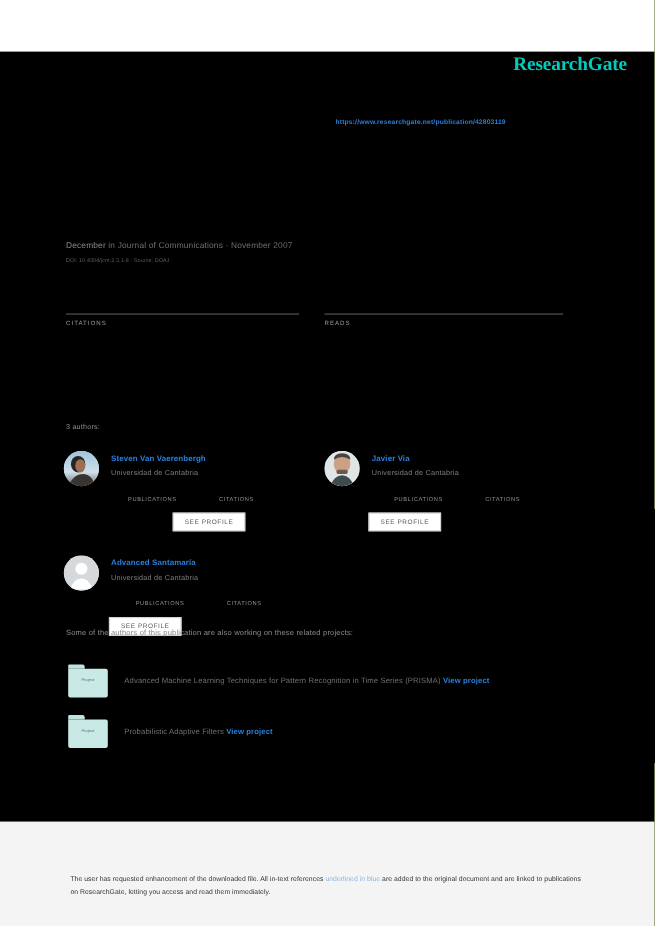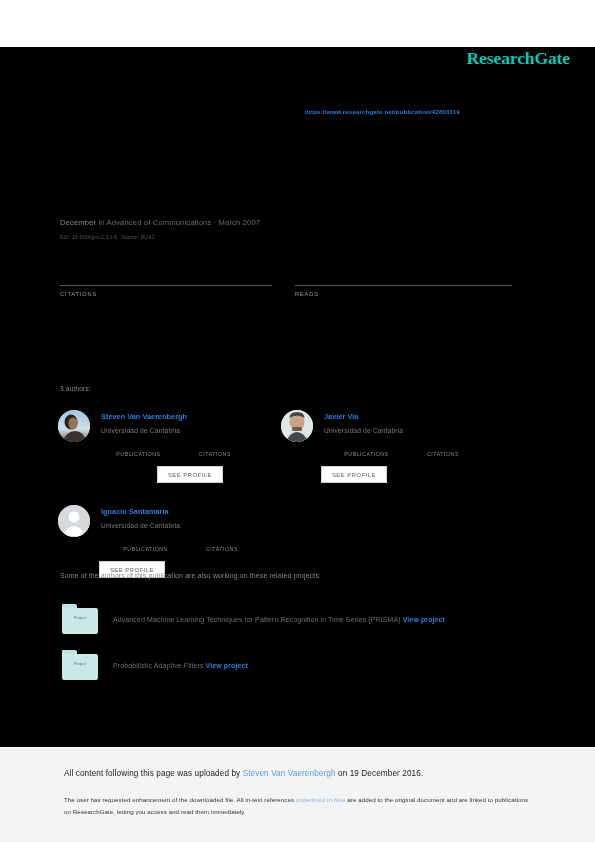--- a/index.html
+++ b/index.html
@@ -103,21 +103,21 @@
     font-size: 6.5px;
     color: #8f8f8f;
     letter-spacing: 0.2px;
   }
   .author {
     position: absolute;
     width: 240px;
     height: 95px;
   }
   .author.a1 { left: 58px; top: 358px; }
-  .author.a2 { left: 281px; top: 358px; }
+  .author.a2 { left: 295px; top: 358px; }
   .author.a3 { left: 58px; top: 453px; }
 
   .avatar {
     position: absolute;
     left: 0; top: 5px;
     width: 32px; height: 32px;
     border-radius: 50%;
     overflow: hidden;
     background: #cfd4d8;
   }
@@ -276,23 +276,23 @@
 
   <div class="hero">
 
     <div class="rg-logo">ResearchGate</div>
 
     <div class="pub-url">https://www.researchgate.net/publication/42803119</div>
 
     <div class="article-line">
       <span class="kind">December</span>
       <span class="ital">in</span>
-      <span>Advanced of Communications</span>
+      <span>Journal of Communications</span>
       <span>·</span>
-      <span>March 2007</span>
+      <span>November 2007</span>
     </div>
 
     <div class="doi-line">DOI: 10.4304/jcm.2.3.1-8 · Source: DOAJ</div>
 
     <div class="stat citations">
       <div class="num"></div>
       <div class="rule"></div>
       <div class="label">CITATIONS</div>
     </div>
 
@@ -361,21 +361,21 @@
     </div>
 
     <div class="author a3">
       <div class="avatar">
         <svg width="32" height="32" viewBox="0 0 32 32">
           <rect width="32" height="32" fill="#d6d9dc"></rect>
           <circle cx="16" cy="12" r="5.5" fill="#ffffff"></circle>
           <path d="M6 31 q2.5 -10 10 -10 q7.5 0 10 10 z" fill="#ffffff"></path>
         </svg>
       </div>
-      <div class="author-name">Ignacio Santamaría</div>
+      <div class="author-name">Advanced Santamaría</div>
       <div class="author-affil">Universidad de Cantabria</div>
       <div class="author-metrics">
         <div class="metric pubs">
           <div class="mnum"></div>
           <div class="mlabel">PUBLICATIONS</div>
         </div>
         <div class="metric cits">
           <div class="mnum"></div>
           <div class="mlabel">CITATIONS</div>
         </div>
@@ -405,21 +405,18 @@
       </div>
       <div class="project-text">
         <span>Probabilistic Adaptive Filters</span>
         <span class="view">View project</span>
       </div>
     </div>
 
   </div>
 
   <div class="footer">
-    <div class="footer-line1">
-      <span>All content following this page was uploaded by </span><span class="lnk">Steven Van Vaerenbergh</span><span> on 19 December 2016.</span>
-    </div>
     <div class="footer-line2">
       <span>The user has requested enhancement of the downloaded file. All in-text references </span><span class="lnk-blue">underlined in blue</span><span> are added to the original document and are linked to publications on ResearchGate, letting you access and read them immediately.</span>
     </div>
   </div>
 
 </div>
 
 </body></html>

